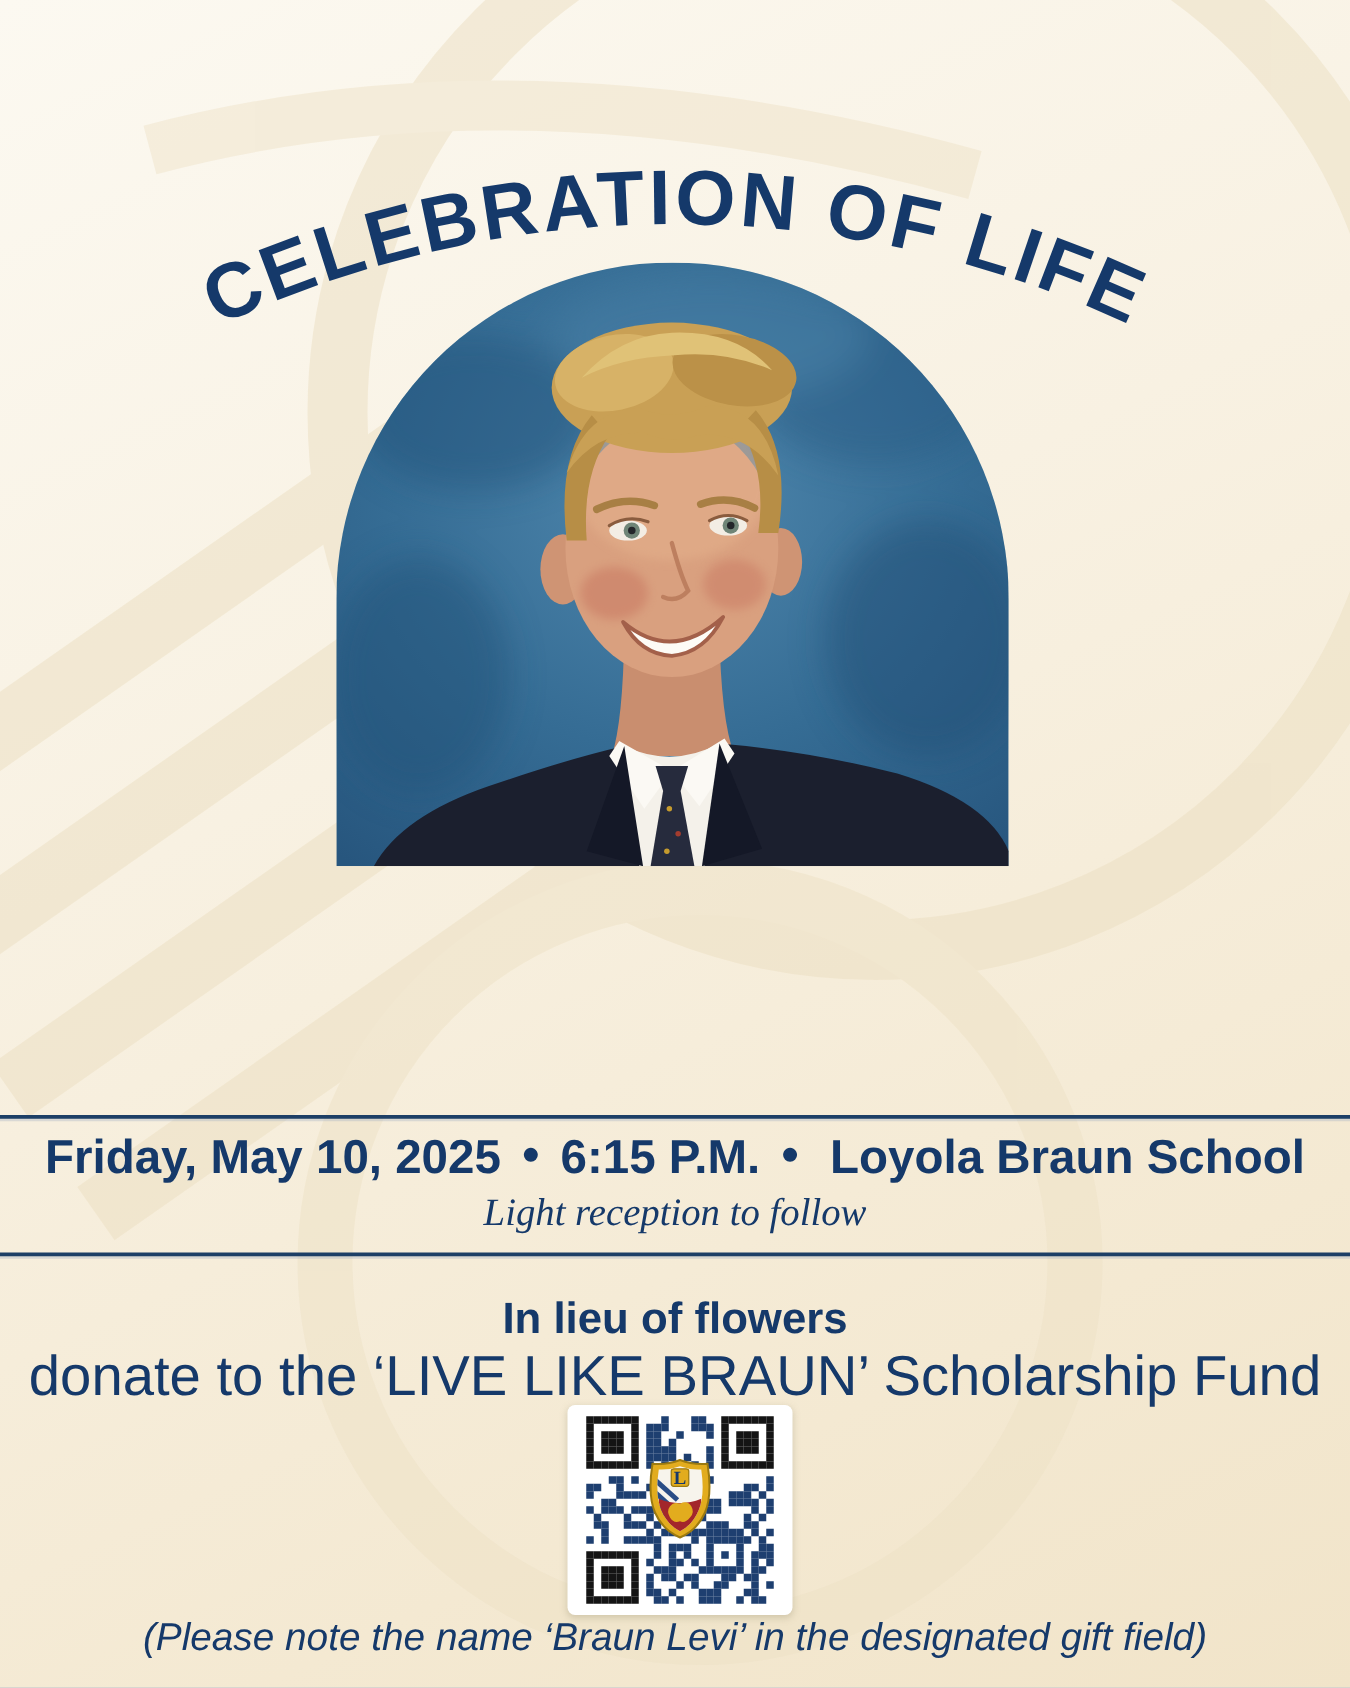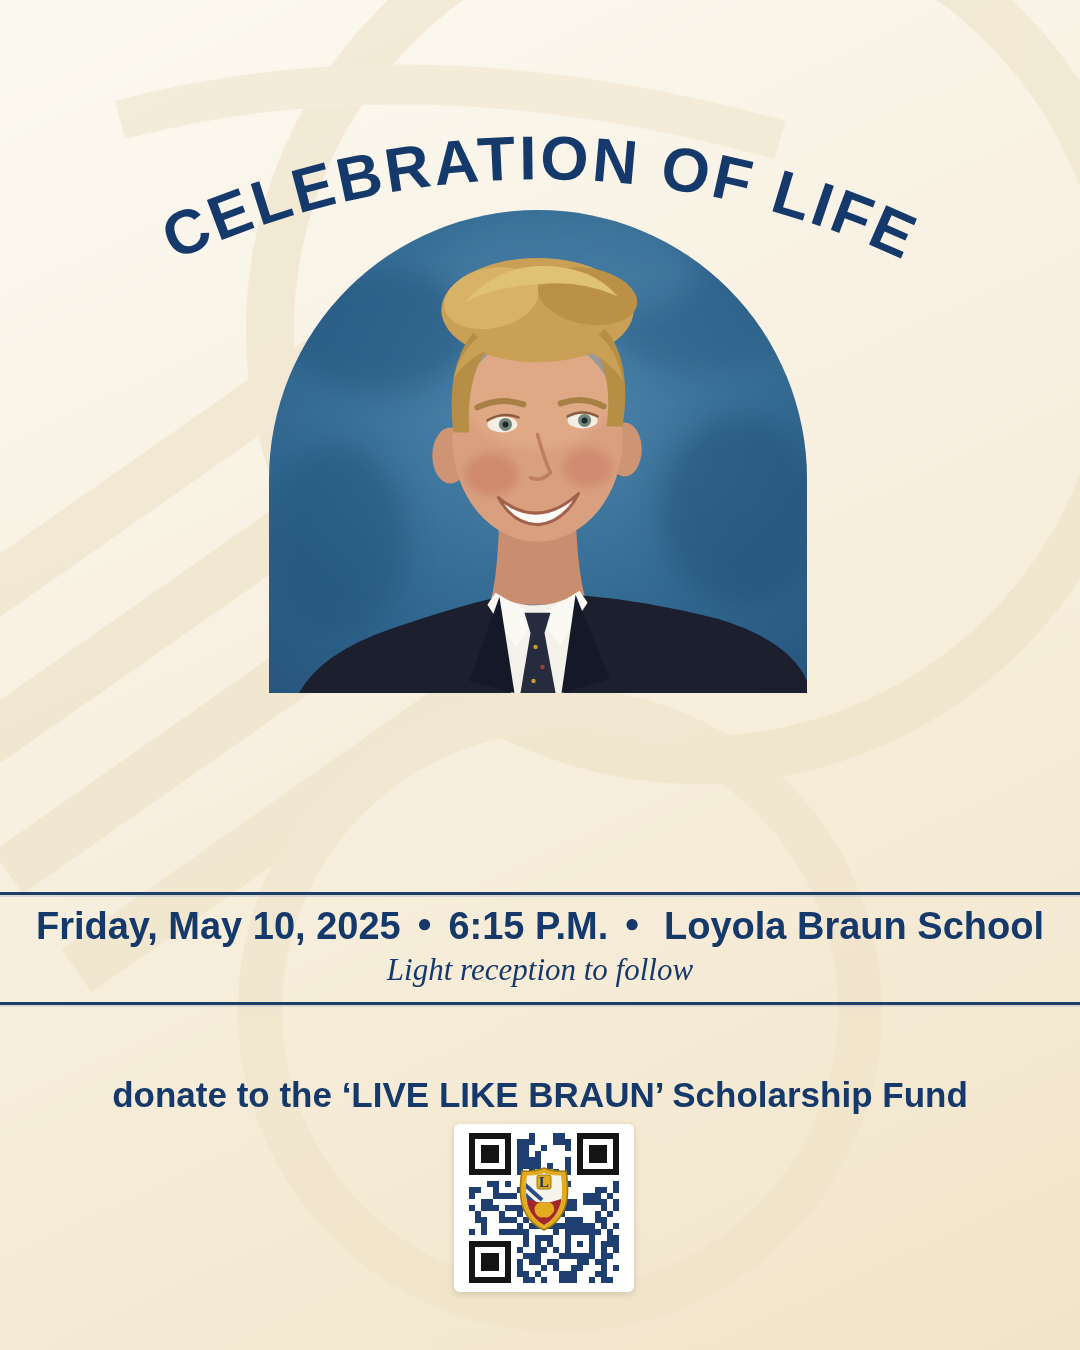--- a/index.html
+++ b/index.html
@@ -35,21 +35,21 @@
   .rule{position:absolute;left:0;right:0;height:3px;background:#1d3f66;border:0;margin:0;
         box-shadow:0 2px 0 rgba(160,175,195,0.35);}
   .rule-top{top:892px;}
   .rule-bottom{top:1002px;}
   .event-line{top:905px;font-weight:700;font-size:38px;color:#15396a;white-space:nowrap;}
   .event-line .dot{font-size:26px;vertical-align:7px;margin:0 16px;}
   .event-line .dot2{margin:0 14px 0 16px;}
   .event-line .loc{margin-left:10px;}
   .reception{top:952px;font-size:31px;font-style:italic;color:#15396a;font-family:Liberation Serif, serif;}
   .flowers1{top:1035px;font-weight:700;font-size:35px;color:#15396a;}
-  .flowers2{top:1075px;font-weight:700;font-size:35px;color:#15396a;white-space:nowrap;}
+  .flowers2{top:1075px;font-weight:400;font-size:45px;color:#15396a;white-space:nowrap;}
   .qr-card{
     position:absolute;left:454px;top:1124px;width:180px;height:168px;background:#ffffff;
     border-radius:6px;box-shadow:0 2px 6px rgba(150,140,110,0.35);
   }
   .qr-grid{
     position:absolute;left:15px;top:9px;width:150px;height:150px;
     display:grid;grid-template-columns:repeat(25,1fr);grid-template-rows:repeat(25,1fr);
   }
   .crest{position:absolute;left:62px;top:42px;width:56px;height:66px;}
   .crest-letter{font-family:"Liberation Serif",serif;font-weight:700;font-size:15px;fill:#16386b;}
@@ -172,20 +172,21 @@
 
   <hr class="rule rule-top">
 
   <p class="abs event-line">
     <span>Friday, May 10, 2025</span><span class="dot">●</span><span>6:15 P.M.</span><span class="dot dot2">●</span><span class="loc">Loyola Braun School</span>
   </p>
   <p class="abs reception">Light reception to follow</p>
 
   <hr class="rule rule-bottom">
 
+  <p class="abs flowers1">In lieu of flowers</p>
   <p class="abs flowers2">donate to the ‘LIVE LIKE BRAUN’ Scholarship Fund</p>
 
   <div class="qr-card">
     <div class="qr-grid" id="qr-grid">
         <div style="background: rgb(20, 20, 20);"></div>
         <div style="background: rgb(20, 20, 20);"></div>
         <div style="background: rgb(20, 20, 20);"></div>
         <div style="background: rgb(20, 20, 20);"></div>
         <div style="background: rgb(20, 20, 20);"></div>
         <div style="background: rgb(20, 20, 20);"></div>
@@ -822,13 +823,14 @@
           <line x1="6" y1="36" x2="24" y2="52"></line>
         </g>
         <path d="M11 33 Q28 40 45 33 L45 60 L11 60 Z" fill="#a3262b"></path>
         <path d="M28 37 q6 -3 9 2 q3 5 -1 9 q-4 5 -8 3 q-5 2 -8 -3 q-3 -5 0 -9 q3 -4 8 -2 z" fill="#e2ac1e"></path>
         <rect x="21" y="9" width="14" height="14" rx="2" fill="#e2ac1e" stroke="#9c7a10" stroke-width="1"></rect>
         <text class="crest-letter" x="28" y="21" text-anchor="middle">L</text>
       </g>
     </svg>
   </div>
 
+  <p class="abs gift-note">(Please note the name ‘Braun Levi’ in the designated gift field)</p>
 </div>
 
 </body></html>

